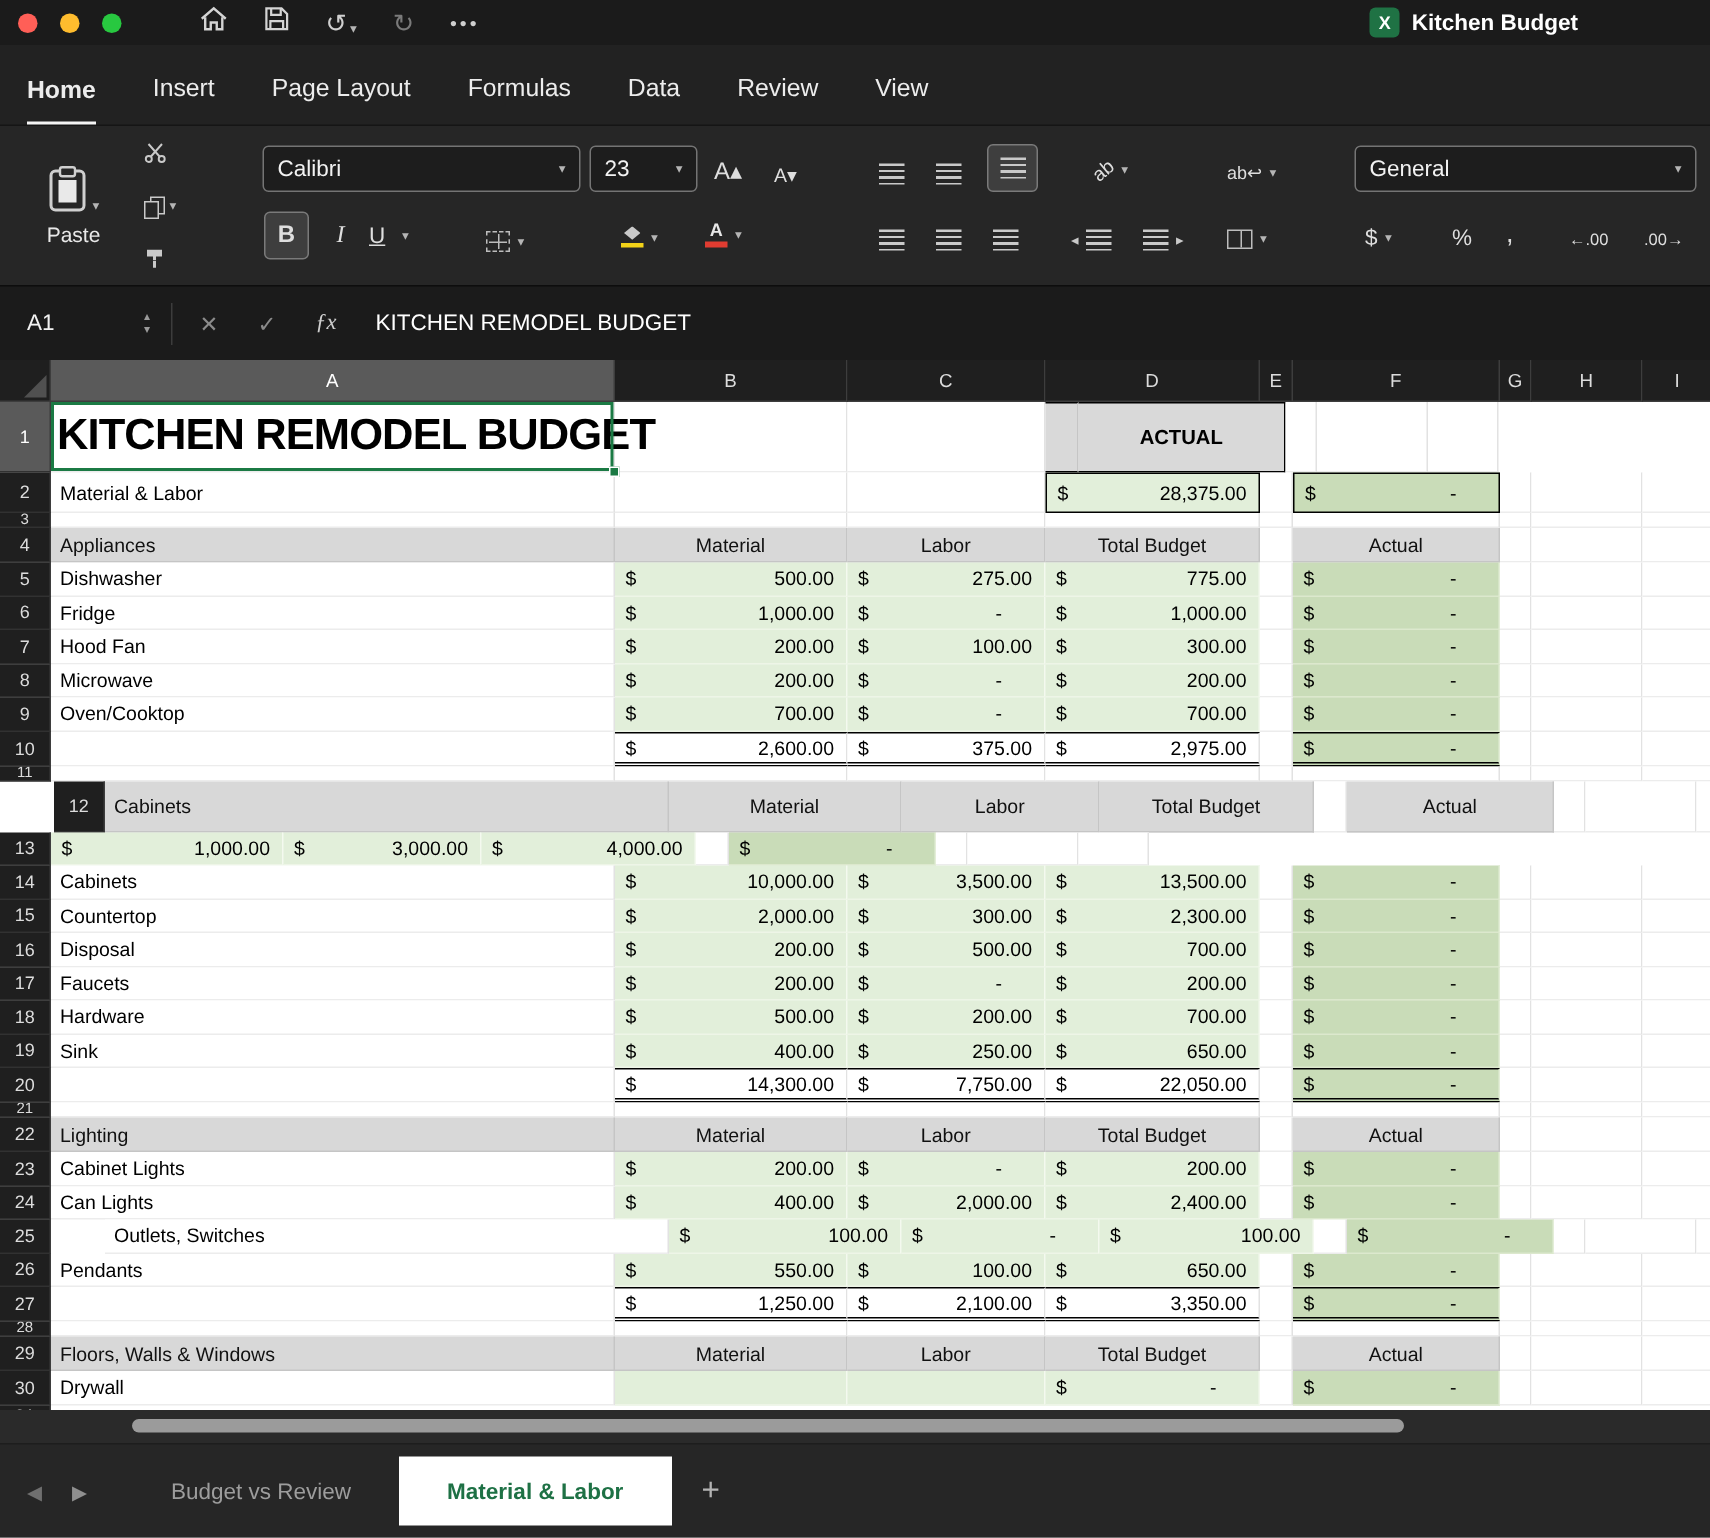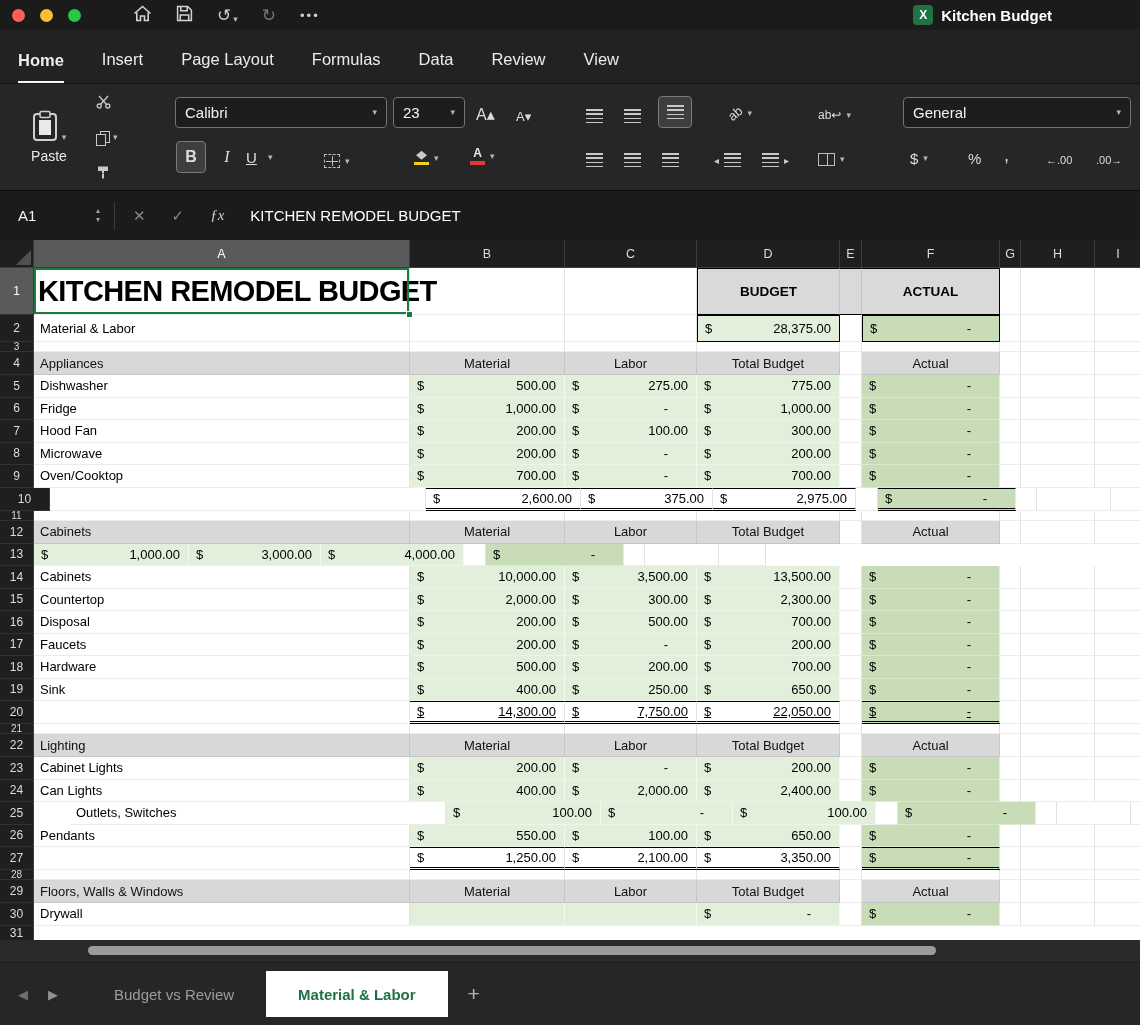--- a/index.html
+++ b/index.html
@@ -304,21 +304,20 @@
     <div>
         <div class="row" style="height: 47px;">
           <div class="gut sel" style="width: 34px;">1</div>
           <div class="c white titleA" style="width: 376px;">
             <div class="title-text">KITCHEN REMODEL BUDGET</div>
             <div class="sel-border"></div>
             <div class="sel-handle"></div>
           </div>
           <div class="c white" style="width: 155px;"></div>
           <div class="c white" style="width: 132px;"></div>
-          <div class="c hgray bold center bT bB bL" style="width: 143px;">BUDGET</div>
           <div class="c hgray bT bB" style="width: 22px;"></div>
           <div class="c hgray bold center bT bB bR" style="width: 138px;">ACTUAL</div>
           <div class="c white" style="width: 21px;"></div>
           <div class="c white" style="width: 74px;"></div>
           <div class="c white" style="width: 47px;"></div>
         </div>
         <div class="row" style="height: 27px;">
           <div class="gut" style="width: 34px;">2</div>
           <div class="c white lab" style="width: 376px;">Material &amp; Labor</div>
           <div class="c white" style="width: 155px;"></div>
@@ -474,21 +473,21 @@
           <div class="c white" style="width: 22px;"></div>
           <div class="c cur ga" style="width: 138px;">
             <div class="cursign">$</div>
             <div class="amt dash">-</div>
           </div>
           <div class="c white" style="width: 21px;"></div>
           <div class="c white" style="width: 74px;"></div>
           <div class="c white" style="width: 47px;"></div>
         </div>
         <div class="row" style="height: 23px;">
-          <div class="gut" style="width: 50px;">10</div>
+          <div class="gut" style="width: 34px;">10</div>
           <div class="c white" style="width: 376px;"></div>
           <div class="c cur white tot" style="width: 155px;">
             <div class="cursign">$</div>
             <div class="amt">2,600.00</div>
           </div>
           <div class="c cur white tot" style="width: 132px;">
             <div class="cursign">$</div>
             <div class="amt">375.00</div>
           </div>
           <div class="c cur white tot" style="width: 143px;">
@@ -509,21 +508,21 @@
           <div class="c white" style="width: 376px;"></div>
           <div class="c white" style="width: 155px;"></div>
           <div class="c white" style="width: 132px;"></div>
           <div class="c white" style="width: 143px;"></div>
           <div class="c white" style="width: 22px;"></div>
           <div class="c white" style="width: 138px;"></div>
           <div class="c white" style="width: 21px;"></div>
           <div class="c white" style="width: 74px;"></div>
           <div class="c white" style="width: 47px;"></div>
         </div>
-        <div class="row" style="height: 23px;">
+        <div class="row" style="height: 34px; padding-left: 36px;">
           <div class="gut" style="width: 34px;">12</div>
           <div class="c sgray secname" style="width: 376px;">Cabinets</div>
           <div class="c sgray center" style="width: 155px;">Material</div>
           <div class="c sgray center" style="width: 132px;">Labor</div>
           <div class="c sgray center" style="width: 143px;">Total Budget</div>
           <div class="c white" style="width: 22px;"></div>
           <div class="c sgray center" style="width: 138px;">Actual</div>
           <div class="c white" style="width: 21px;"></div>
           <div class="c white" style="width: 74px;"></div>
           <div class="c white" style="width: 47px;"></div>
@@ -688,21 +687,21 @@
           </div>
           <div class="c white" style="width: 22px;"></div>
           <div class="c cur ga" style="width: 138px;">
             <div class="cursign">$</div>
             <div class="amt dash">-</div>
           </div>
           <div class="c white" style="width: 21px;"></div>
           <div class="c white" style="width: 74px;"></div>
           <div class="c white" style="width: 47px;"></div>
         </div>
-        <div class="row" style="height: 23px; text-decoration: underline;">
+        <div class="row" style="height: 23px;">
           <div class="gut" style="width: 34px;">20</div>
           <div class="c white" style="width: 376px;"></div>
           <div class="c cur white tot" style="width: 155px;">
             <div class="cursign">$</div>
             <div class="amt">14,300.00</div>
           </div>
           <div class="c cur white tot" style="width: 132px;">
             <div class="cursign">$</div>
             <div class="amt">7,750.00</div>
           </div>

